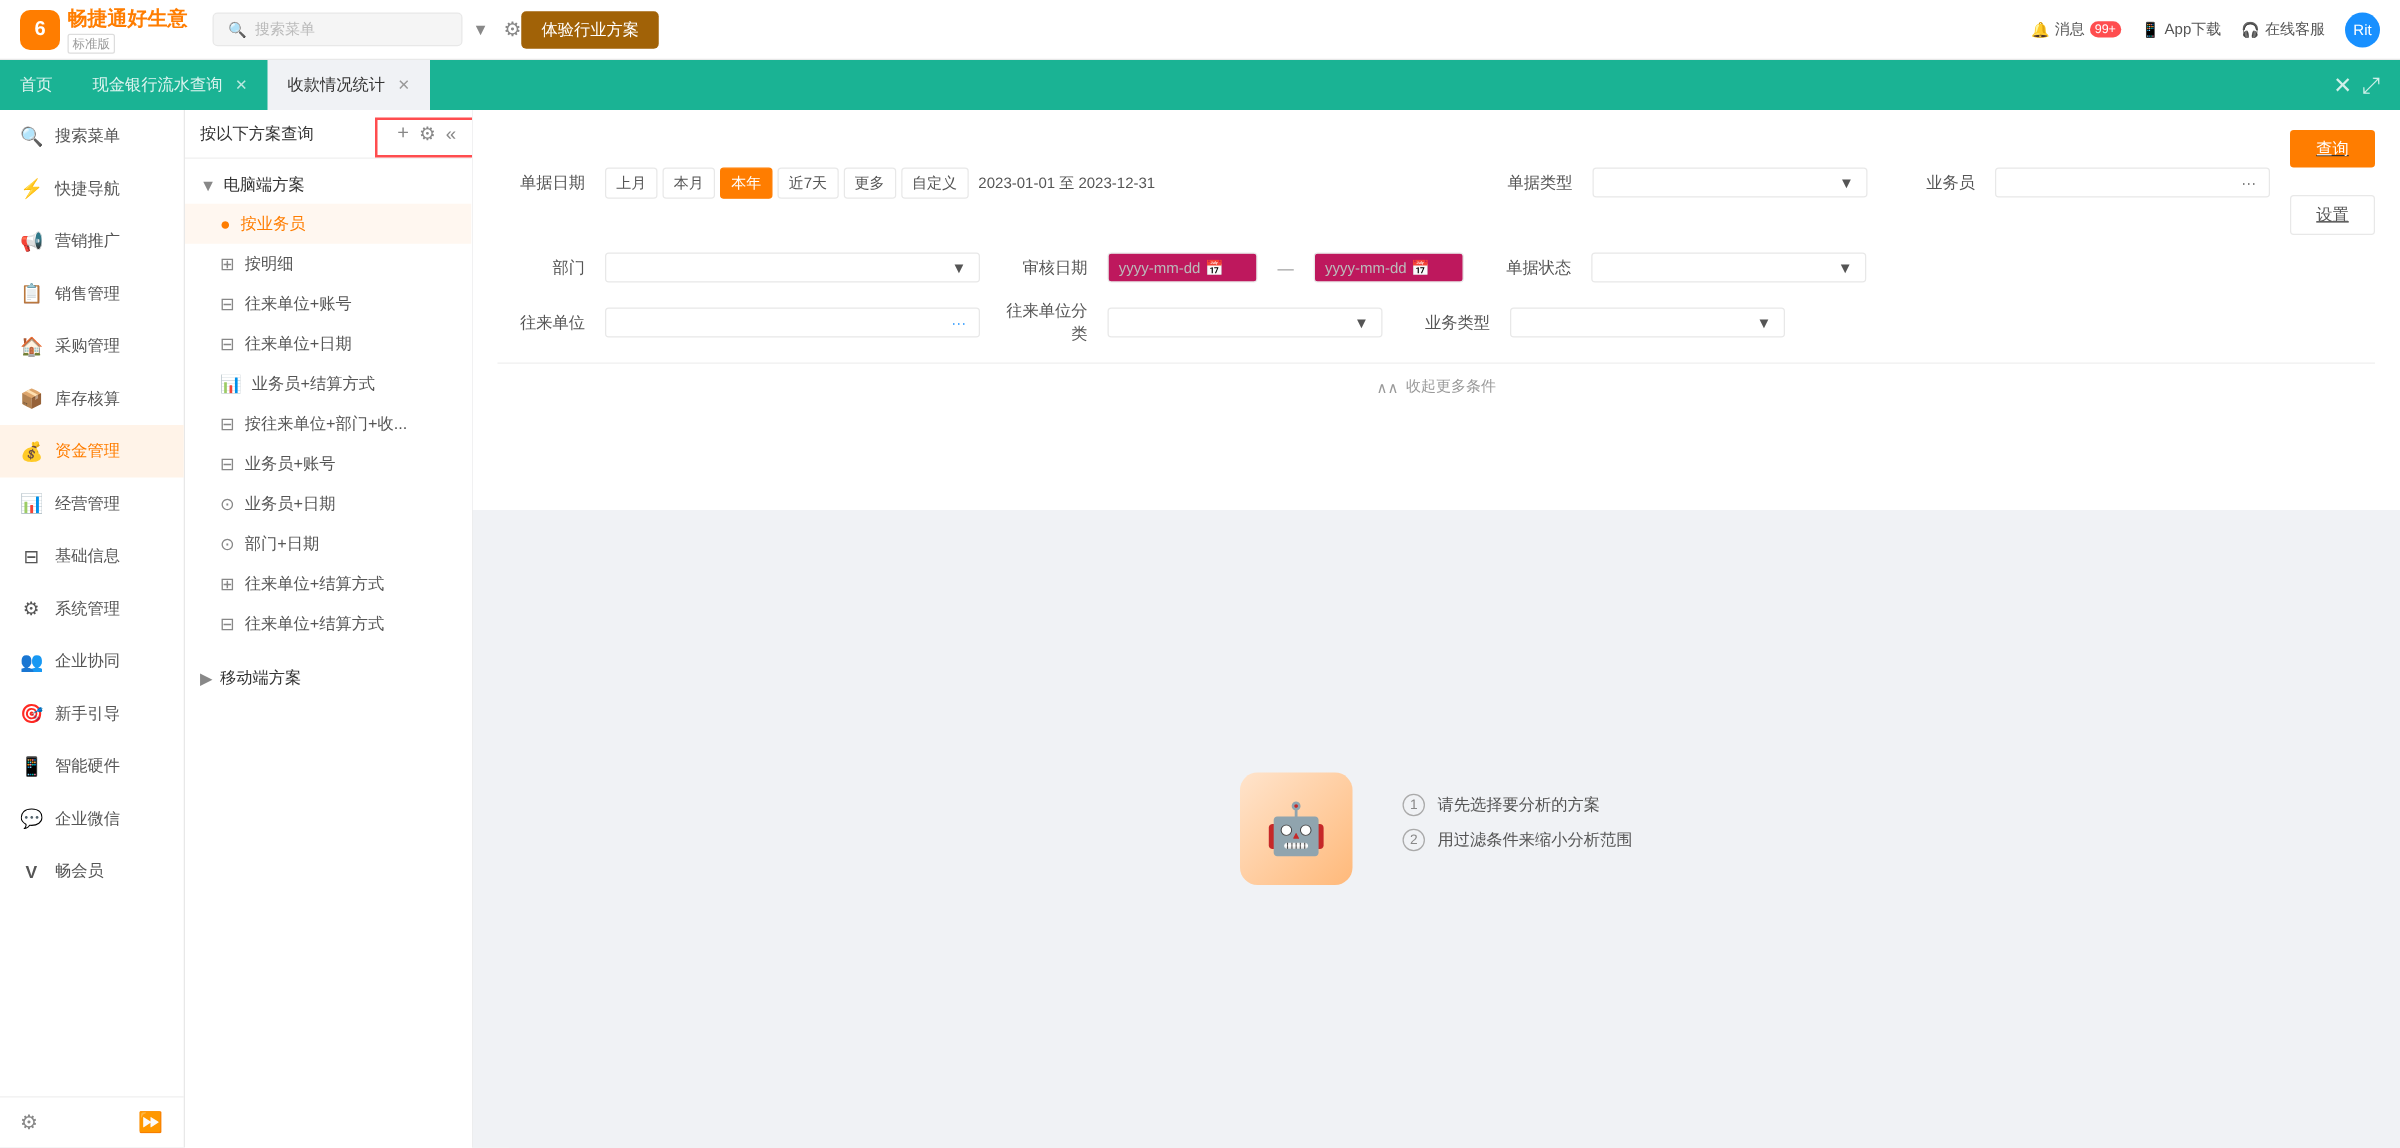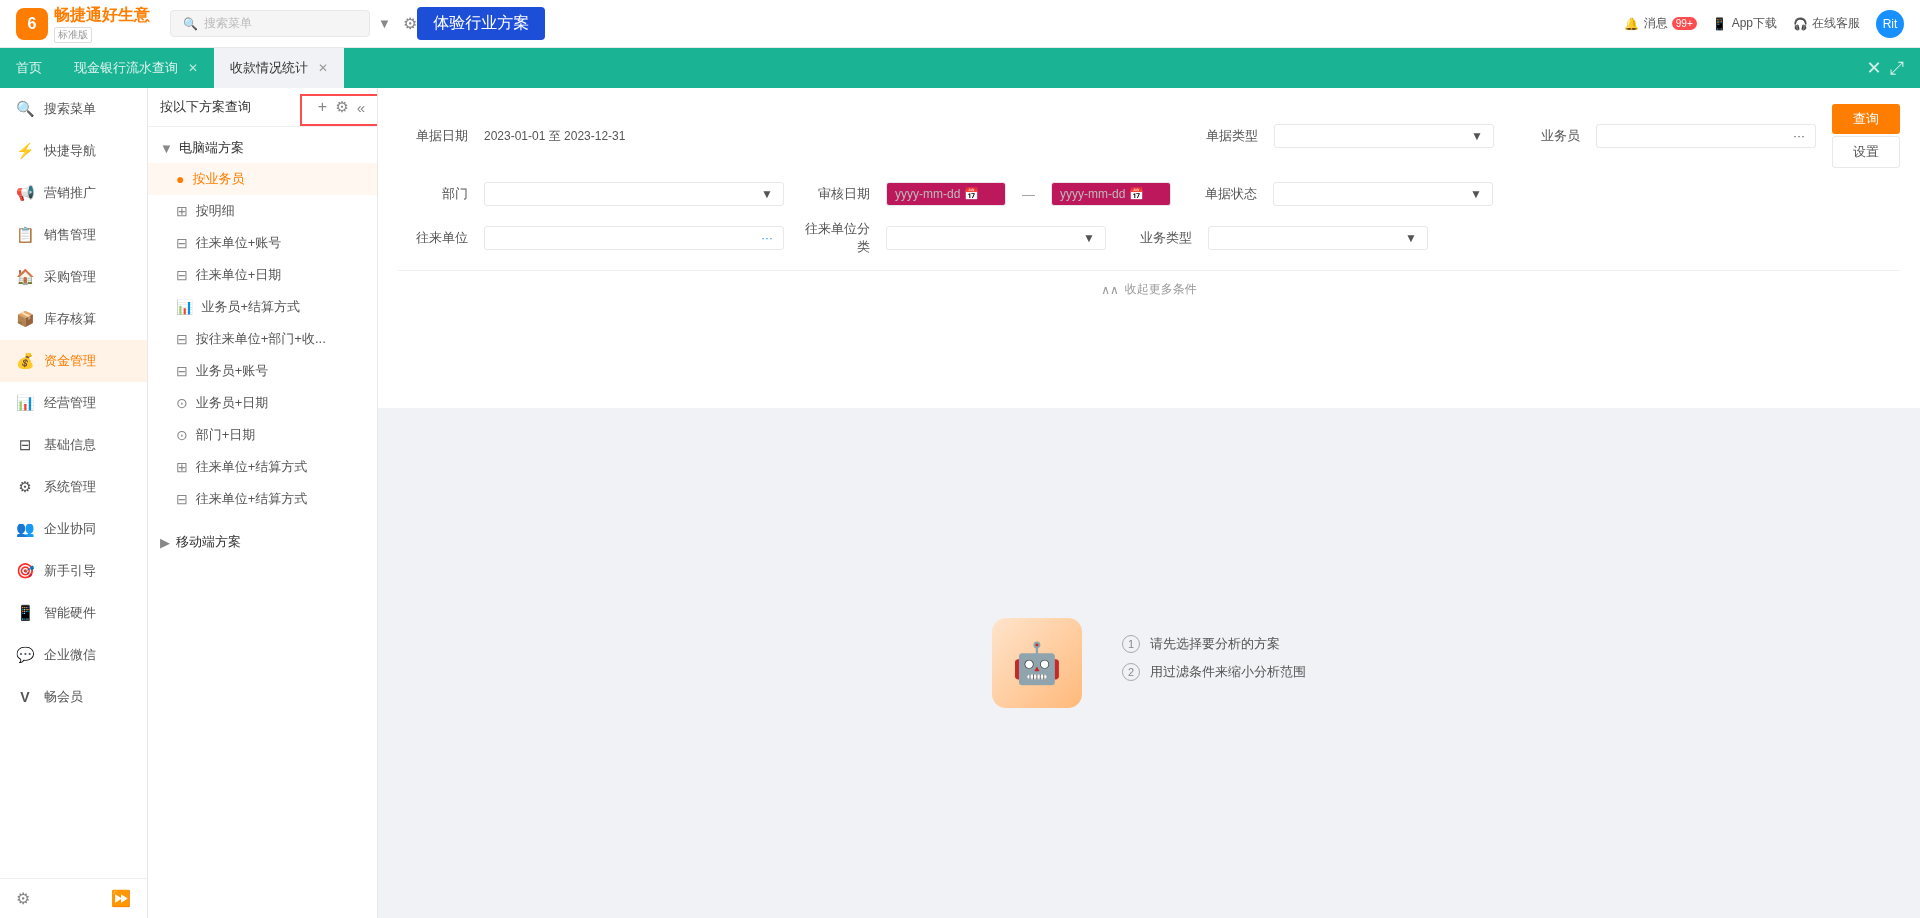--- a/index.html
+++ b/index.html
@@ -40,26 +40,26 @@
       align-items: center;
       gap: 6px;
     }
     .header-right {
       margin-left: auto;
       display: flex;
       align-items: center;
       gap: 16px;
     }
     .header-btn {
-      background: #1d4ed8;
+      background: #a16207;
       color: white;
       border: none;
       border-radius: 4px;
       padding: 6px 16px;
-      font-size: 16px;
+      font-size: 13px;
       cursor: pointer;
     }
     .header-icon-item {
       display: flex; align-items: center; gap: 4px;
       font-size: 12px; color: #555; cursor: pointer;
     }
     .badge-red {
       background: #ff4d4f;
       color: white;
       font-size: 10px;
@@ -348,23 +348,24 @@
       color: #555;
       border: 1px solid #e8e8e8;
       border-radius: 3px;
       padding: 6px 20px;
       font-size: 13px;
       cursor: pointer;
     }
     .btn-group {
       display: flex;
       flex-direction: column;
-      gap: 2px;
+      gap: 22px;
       margin-left: auto;
       padding-right: 0;
+      text-decoration: underline;
     }
 
     
     .empty-state {
       flex: 1;
       display: flex;
       flex-direction: column;
       align-items: center;
       justify-content: center;
       padding: 40px;
@@ -600,20 +601,28 @@
 
       </div>
 
       <div style="flex:1;display:flex;flex-direction:column;overflow:hidden;">
 
         <div class="filter-panel" style="flex-shrink:0;max-height:320px;">
 
           <div class="filter-row">
             <span class="filter-label">单据日期</span>
             <div class="filter-content">
+              <div class="date-btn-group">
+                <button class="date-btn">上月</button>
+                <button class="date-btn">本月</button>
+                <button class="date-btn active">本年</button>
+                <button class="date-btn">近7天</button>
+                <button class="date-btn">更多</button>
+                <button class="date-btn">自定义</button>
+              </div>
               <span class="date-range-text">2023-01-01 至 2023-12-31</span>
             </div>
             <span class="filter-label">单据类型</span>
             <div class="filter-select" style="flex:1;max-width:220px;">
               <span></span>
               <span>▼</span>
             </div>
             <span class="filter-label">业务员</span>
             <div class="filter-select" style="flex:1;max-width:220px;">
               <span></span>

